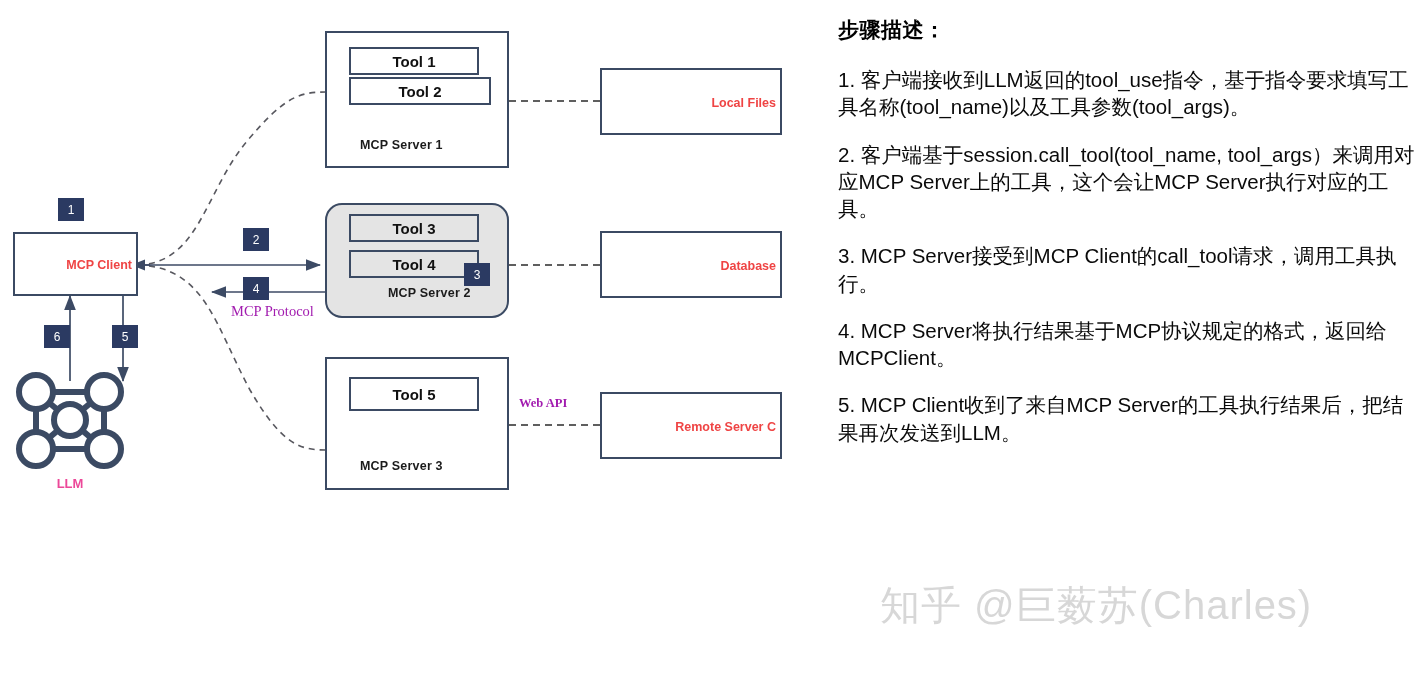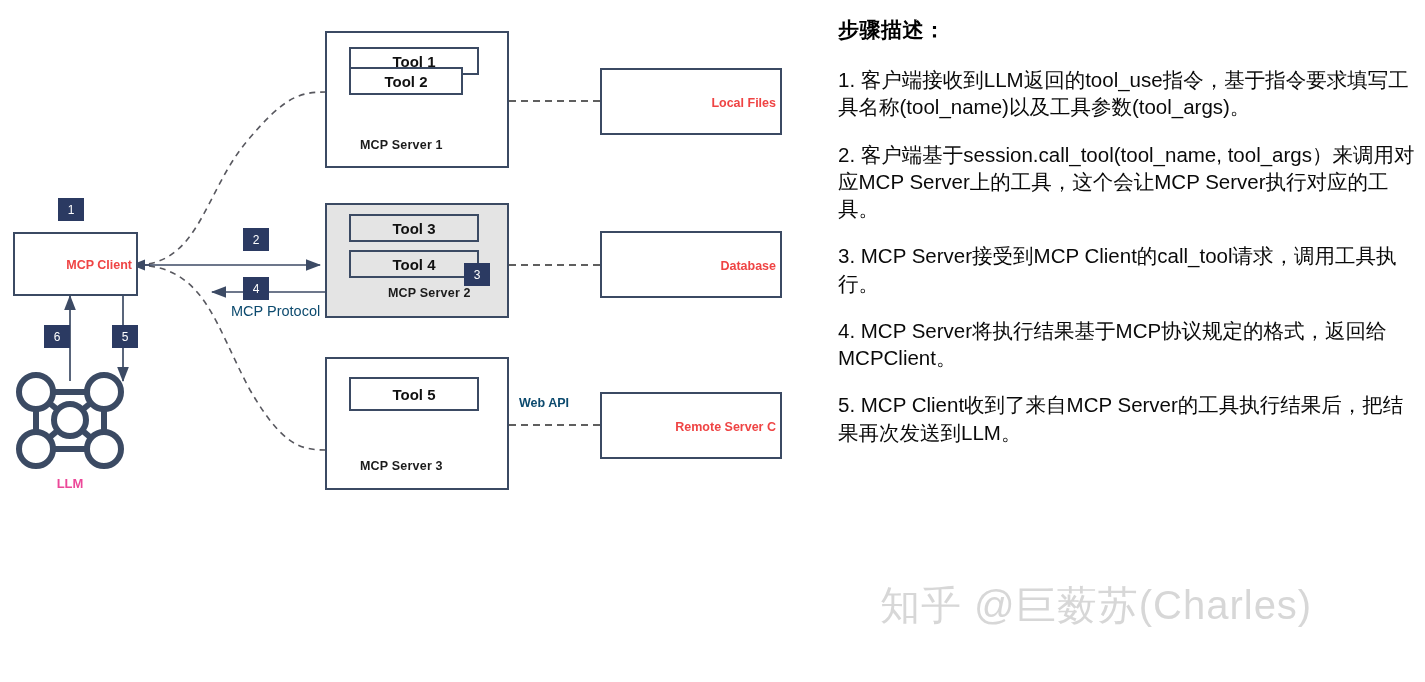--- a/index.html
+++ b/index.html
@@ -92,23 +92,24 @@
     align-items: center;
     justify-content: center;
     width: 26px;
     height: 23px;
     z-index: 6;
   }
 
   .edge-label {
     position: absolute;
     font-size: 14.5px;
-    color: #0c4a6e;
+    color: #a21caf;
     white-space: nowrap;
     z-index: 4;
+    font-family: Liberation Serif, serif;
   }
   .edge-label.bold {
     font-weight: bold;
     font-size: 12.5px;
   }
 
   
   #llm-icon {
     position: absolute;
     left: 14px;
@@ -225,25 +226,25 @@
         <circle cx="90" cy="81" r="17"></circle>
         <circle cx="56" cy="52" r="16"></circle>
       </g>
     </svg>
     <div id="llm-caption">LLM</div>
     <div class="step-badge" style="left:44px; top:325px;">6</div>
     <div class="step-badge" style="left:112px; top:325px;">5</div>
 
     <div class="node-box" style="left:325px; top:31px; width:184px; height:137px;">
       <div class="tool-chip" style="left:22px; top:14px; width:130px; height:28px;">Tool 1</div>
-      <div class="tool-chip" style="left:22px; top:34px; width:114px; height:28px;">Tool 2</div>
+      <div class="tool-chip" style="left:22px; top:44px; width:142px; height:28px;">Tool 2</div>
       <div class="box-caption" style="left:33px; top:105px;">MCP Server 1</div>
     </div>
 
-    <div class="node-box shaded" style="left:325px; top:203px; width:184px; height:115px;">
+    <div class="node-box shaded" style="left:325px; top:203px; width:184px; height:115px;border-radius:17px;">
       <div class="tool-chip on-shaded" style="left:22px; top:9px; width:130px; height:28px;">Tool 3</div>
       <div class="tool-chip on-shaded" style="left:22px; top:45px; width:130px; height:28px;">Tool 4</div>
       <div class="box-caption" style="left:33px; top:81px;padding-left:28px;">MCP Server 2</div>
     </div>
     <div class="step-badge" style="left:464px; top:263px;">3</div>
 
     <div class="node-box" style="left:325px; top:357px; width:184px; height:133px;">
       <div class="tool-chip" style="left:22px; top:18px; width:130px; height:34px;">Tool 5</div>
       <div class="box-caption" style="left:33px; top:100px;">MCP Server 3</div>
     </div>

